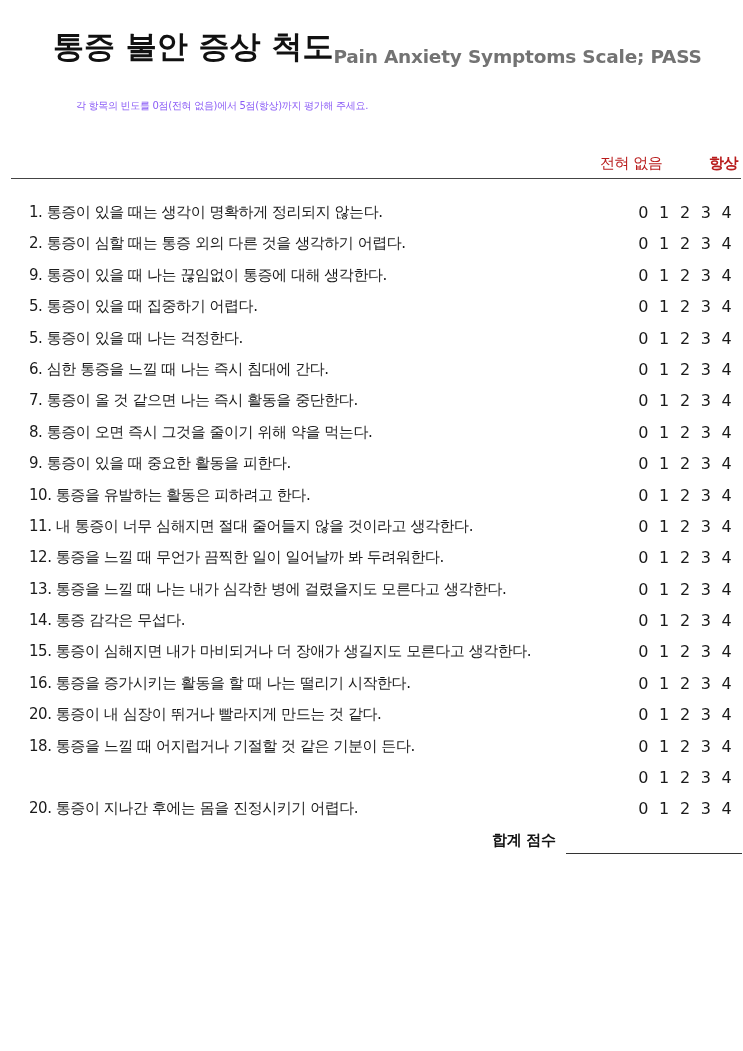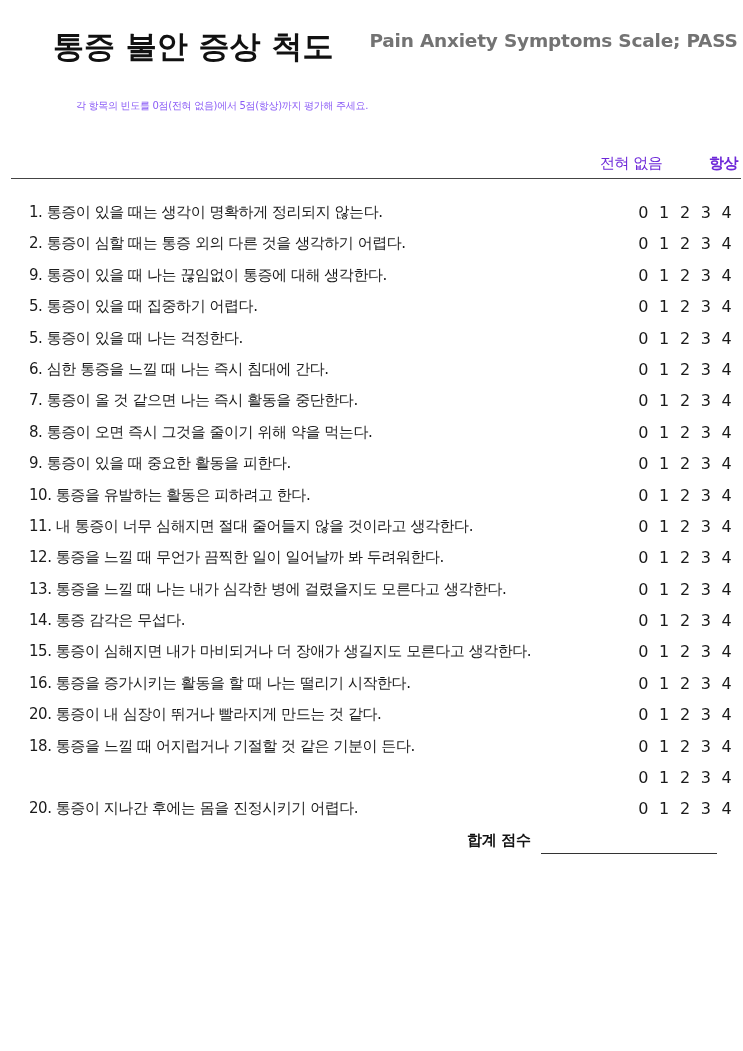--- a/index.html
+++ b/index.html
@@ -14,22 +14,21 @@
       overflow: hidden;
       font-family: "DejaVu Sans", "Liberation Sans", sans-serif;
       color: #111111;
     }
     .title-wrap {
       position: absolute;
       left: 53px;
       top: 24px;
       white-space: nowrap;
       display: flex;
-      align-items: flex-start;
-      gap: 36px;
+      align-items: flex-end;
     }
     .title-ko {
       font-size: 31px;
       font-weight: bold;
       letter-spacing: 0px;
       line-height: 44px;
       color: #111;
     }
     .title-en {
       font-size: 18.5px;
@@ -49,21 +48,21 @@
       white-space: nowrap;
       letter-spacing: -0.3px;
     }
     .scale-header {
       position: absolute;
       top: 154px;
       left: 560px;
       width: 178px;
       height: 20px;
       font-size: 15px;
-      color: #6d28d9;
+      color: #b91c1c;
       white-space: nowrap;
     }
     .scale-header .low {
       position: absolute;
       left: 40px;
       letter-spacing: -0.5px;
     }
     .scale-header .high {
       position: absolute;
       right: 0px;
@@ -108,21 +107,21 @@
       display: flex;
     }
     .score {
       width: 20.8px;
       text-align: center;
       font-size: 16px;
       color: #1a1a1a;
     }
     .total {
       position: absolute;
-      left: 467px;
+      left: 492px;
       top: 830px;
       display: flex;
       align-items: flex-end;
       white-space: nowrap;
     }
     .total-label {
       font-size: 15px;
       font-weight: bold;
       color: #111;
       line-height: 20px;

